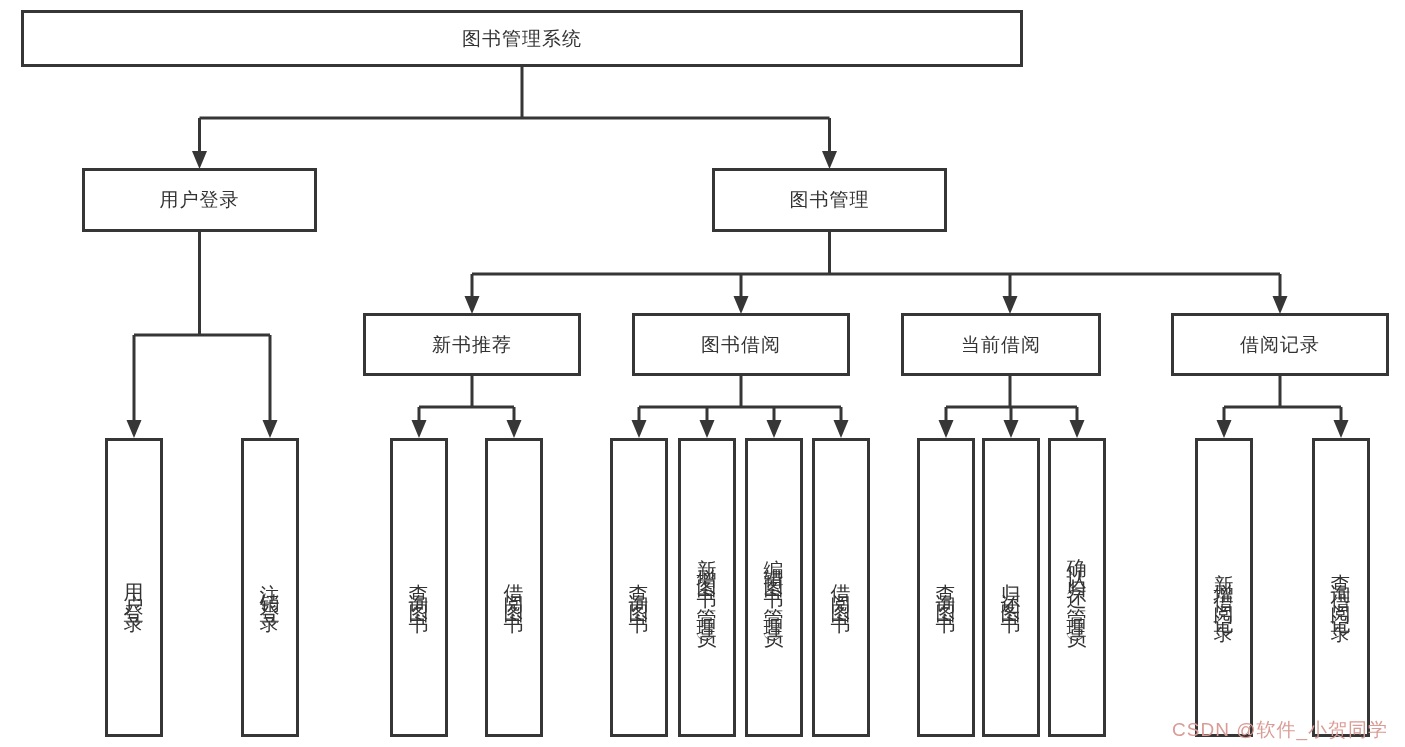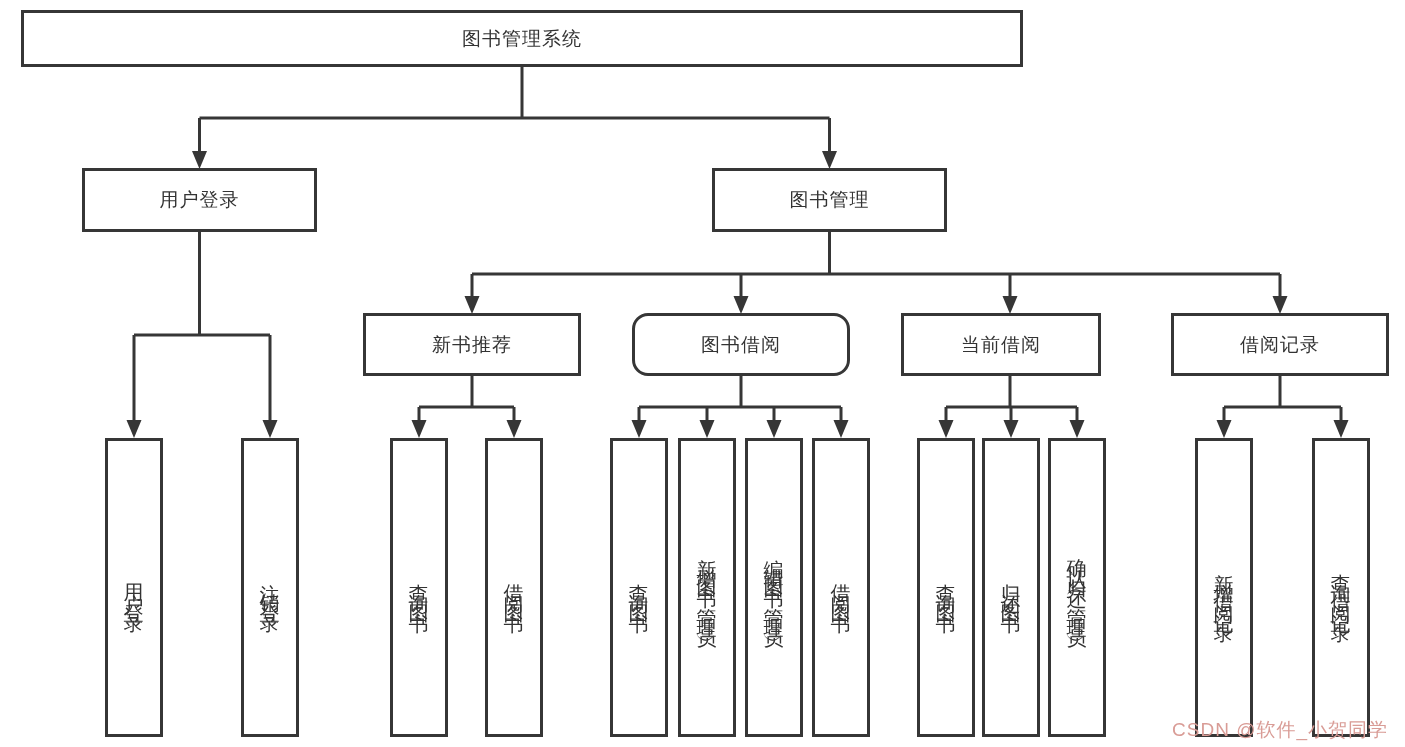--- a/index.html
+++ b/index.html
@@ -48,21 +48,21 @@
     font-size: 20px;
     letter-spacing: 10px;
     line-height: 1;
     white-space: nowrap;
   }
   
   #n-root          { left: 21px;   top: 10px;  width: 1002px; height: 57px; }
   #n-user-login    { left: 82px;   top: 168px; width: 235px;  height: 64px; }
   #n-book-mgmt     { left: 712px;  top: 168px; width: 235px;  height: 64px; }
   #n-newbook       { left: 363px;  top: 313px; width: 218px;  height: 63px; }
-  #n-bookborrow    { left: 632px;  top: 313px; width: 218px;  height: 63px; border-radius: 16px; }
+  #n-bookborrow    { left: 632px;  top: 313px; width: 218px;  height: 63px; }
   #n-currentborrow { left: 901px;  top: 313px; width: 200px;  height: 63px; }
   #n-borrowrecord  { left: 1171px; top: 313px; width: 218px;  height: 63px; }
   
   #l-userlogin  { left: 105px; }
   #l-logout     { left: 241px; }
   #l-query1     { left: 390px; }
   #l-borrow1    { left: 485px; }
   #l-query2     { left: 610px; }
   #l-add        { left: 678px; }
   #l-edit       { left: 745px; }

